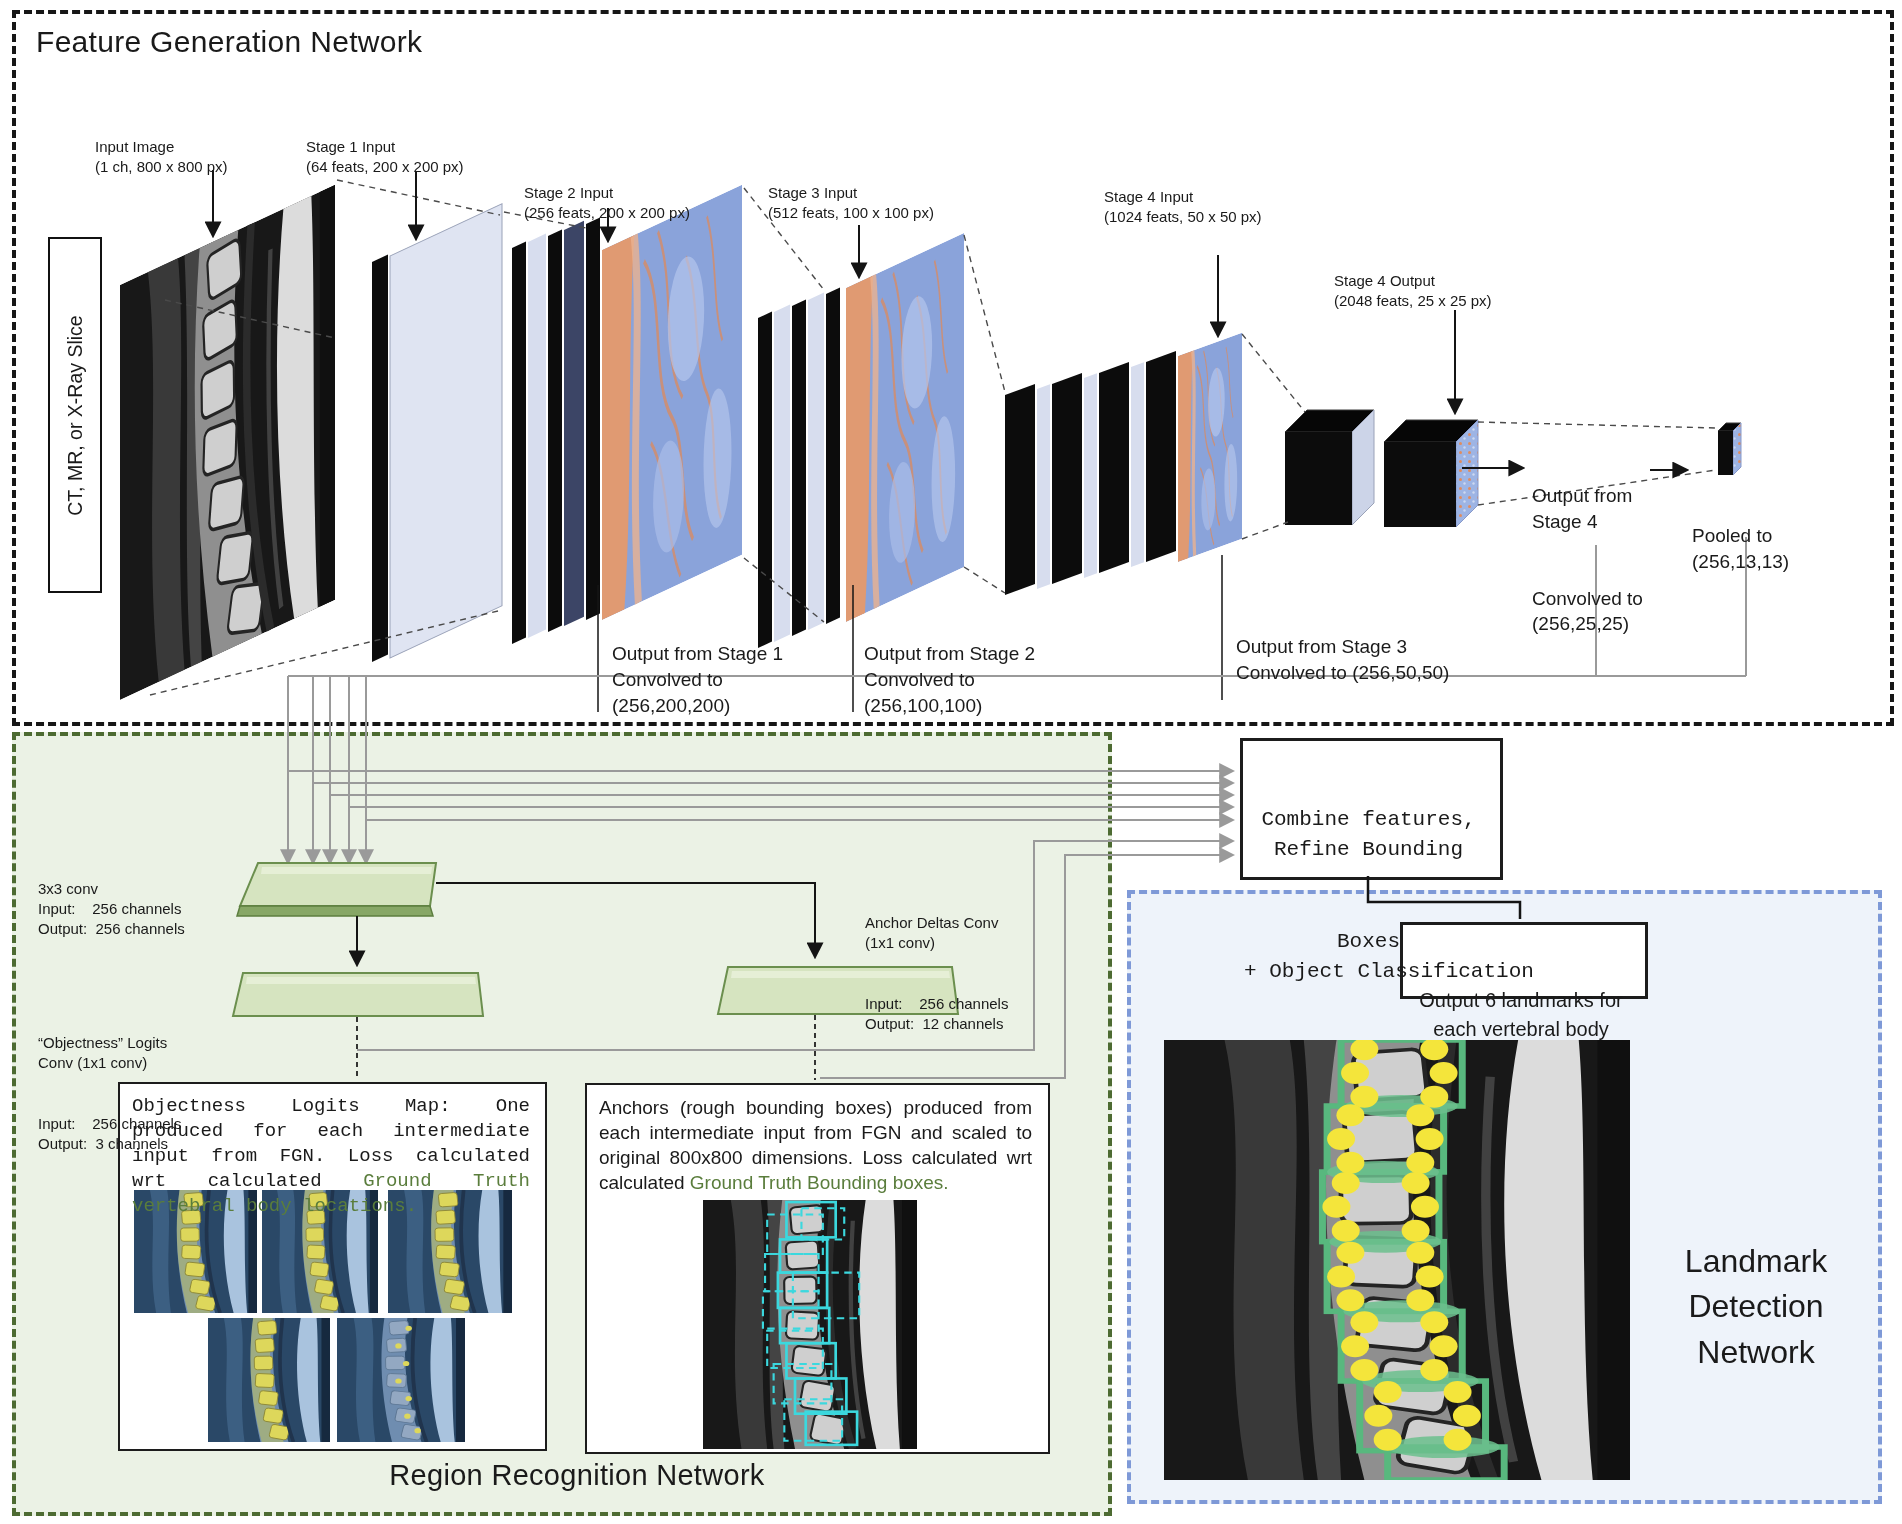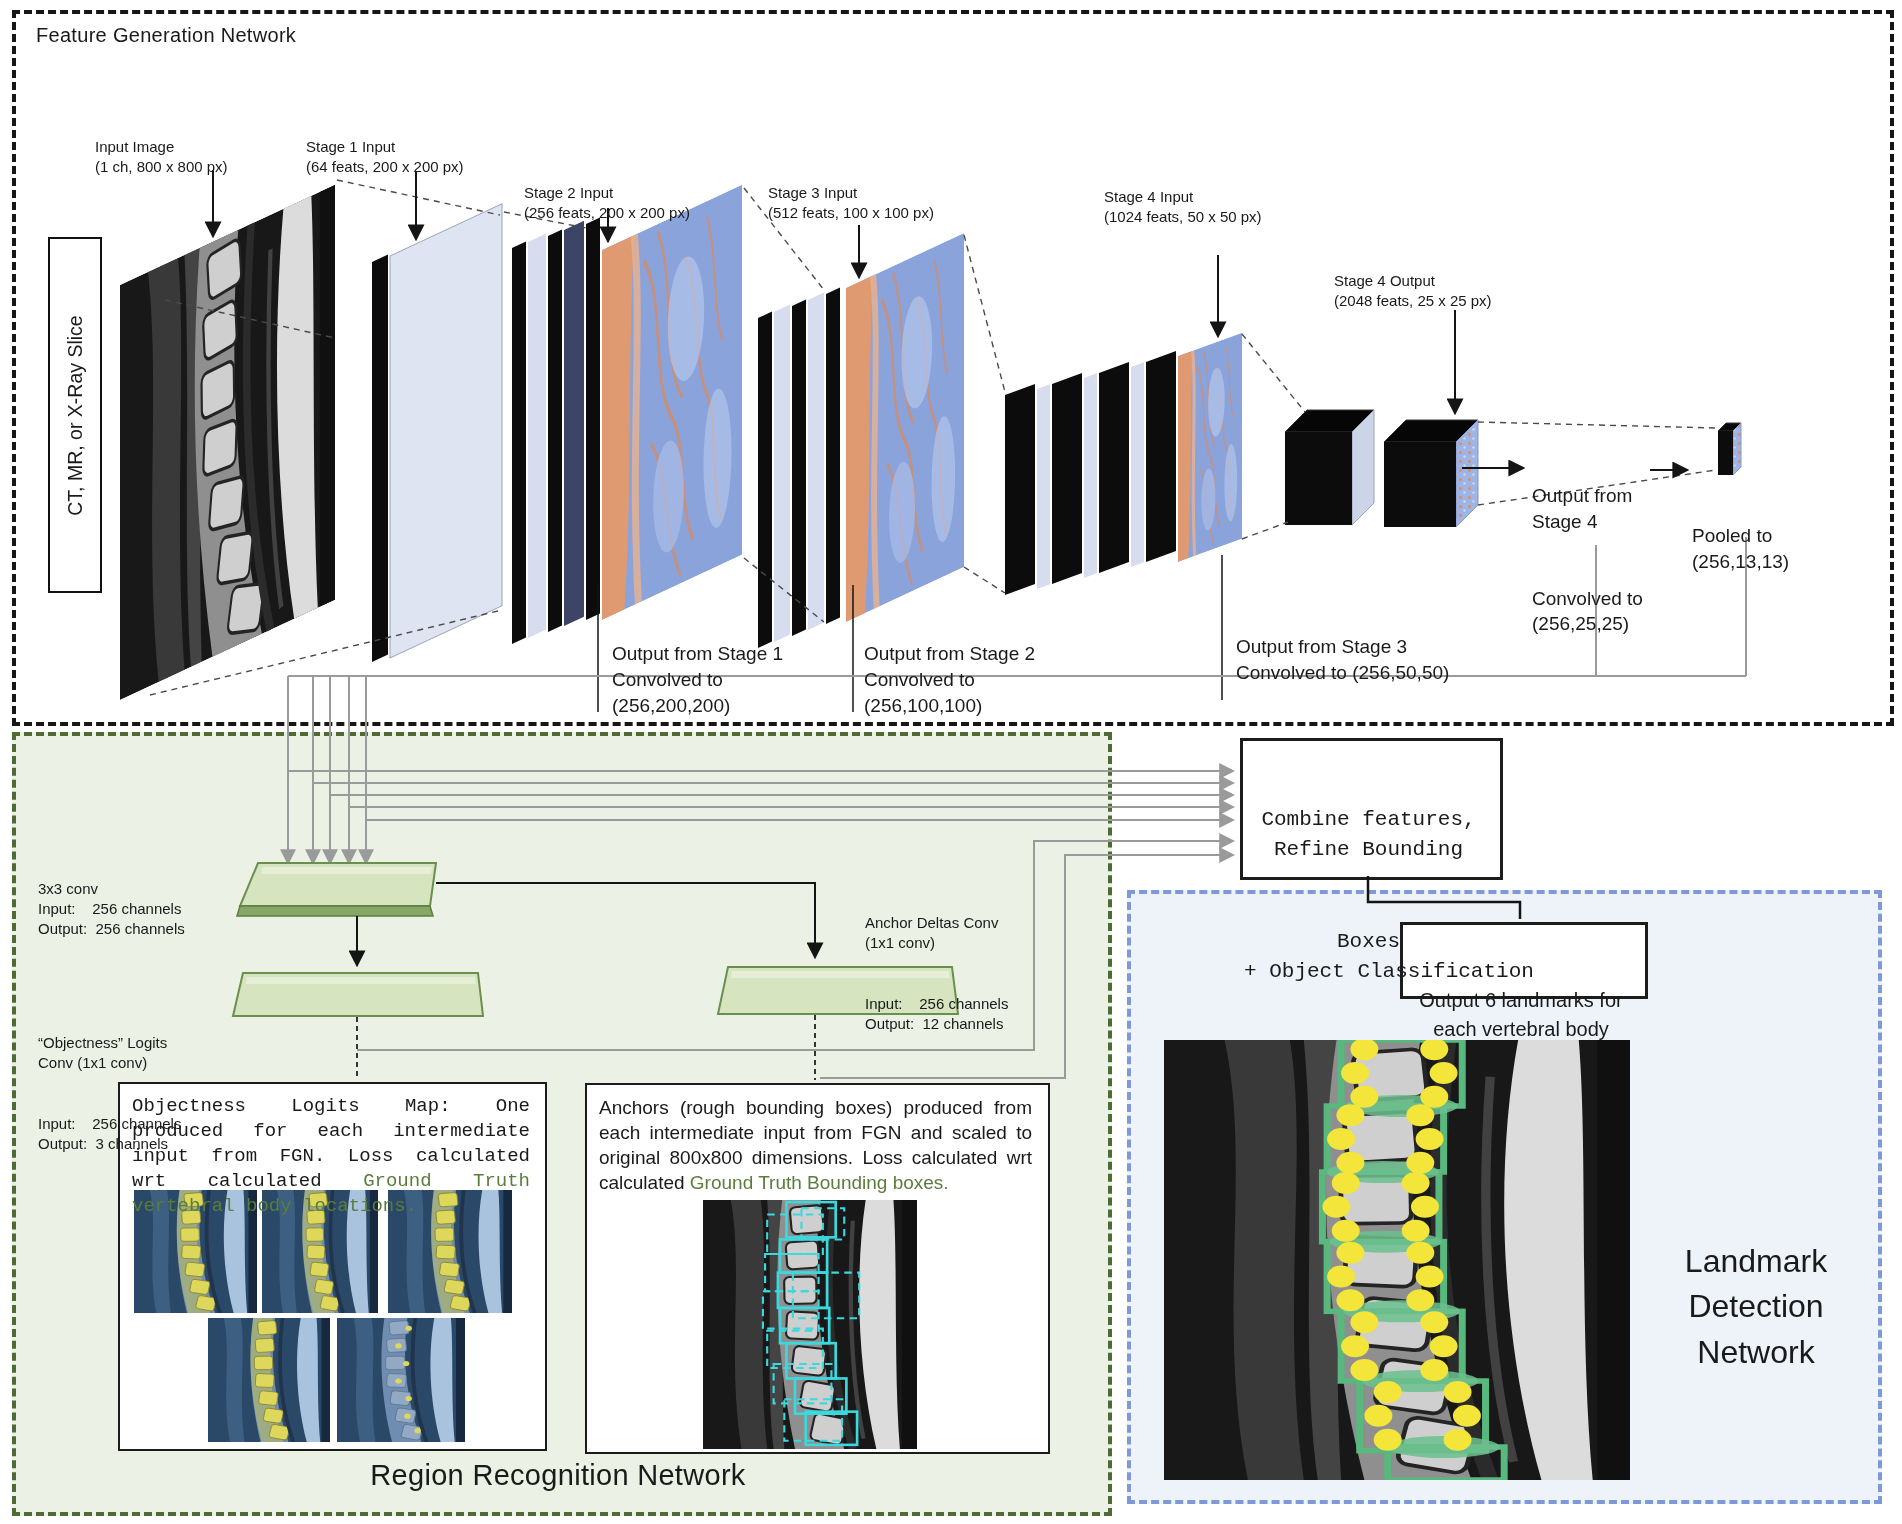--- a/index.html
+++ b/index.html
@@ -9,31 +9,31 @@
   .fgn-box{left:12px;top:10px;width:1874px;height:708px;border:4px dashed #161616;background:#ffffff;}
   .rrn-box{left:12px;top:732px;width:1092px;height:776px;border:4px dashed #4d6b32;background:#ebf2e5;}
   .ldn-box{left:1127px;top:890px;width:747px;height:606px;border:4px dashed #7e99d7;background:#eef3fa;}
   .white-box{background:#ffffff;border:2px solid #1c1c1c;}
   .combine-box{left:1240px;top:738px;width:257px;height:136px;border-width:3px;}
   .outbox{left:1400px;top:922px;width:242px;height:71px;border-width:3px;}
   .obj-note-box{left:118px;top:1082px;width:425px;height:365px;}
   .anc-note-box{left:585px;top:1083px;width:461px;height:367px;}
   
   .t{position:absolute;white-space:pre;line-height:1.35;}
-  .fgn-title{left:36px;top:22px;font-size:20px;letter-spacing:.3px;}
+  .fgn-title{left:36px;top:22px;font-size:30px;letter-spacing:.3px;}
   .lbl{font-size:15px;}
   .note{font-size:19px;}
   .side-label{left:48px;top:237px;width:50px;height:352px;background:#fff;border:2.5px solid #111;display:flex;align-items:center;justify-content:center;}
   .side-label span{transform:rotate(-90deg);white-space:nowrap;font-size:19.5px;}
   .para{position:absolute;font-size:19px;line-height:1.32;text-align:justify;white-space:normal;}
   .gt{color:#5a7d3c;}
   .combine-text{left:1244px;top:744px;width:249px;font-size:21px;line-height:1.45;text-align:center;font-family:Liberation Mono, monospace;}
   .outbox-text{left:1402px;top:928px;width:238px;font-size:20px;line-height:1.45;text-align:center;}
   .ldn-title{left:1642px;top:1148px;width:228px;font-size:32px;line-height:1.42;text-align:center;}
-  .rrn-title{left:12px;top:1456px;width:1092px;font-size:29px;text-align:center;letter-spacing:.3px;}
+  .rrn-title{left:12px;top:1456px;width:1092px;font-size:29px;text-align:center;letter-spacing:.3px;padding-left:19px;}
   svg.layer{position:absolute;left:0;top:0;}
 </style>
 </head>
 <body>
 
 <div class="abs fgn-box"></div>
 <div class="abs rrn-box"></div>
 <div class="abs ldn-box"></div>
 <div class="abs white-box combine-box"></div>
 <div class="abs white-box outbox"></div>

